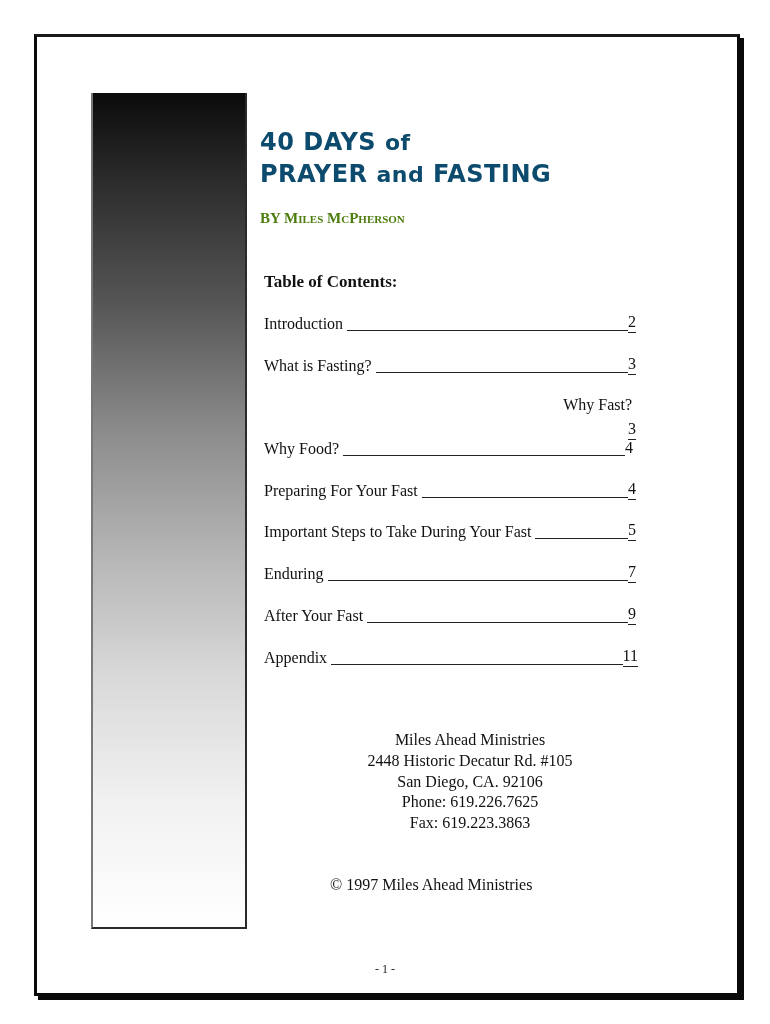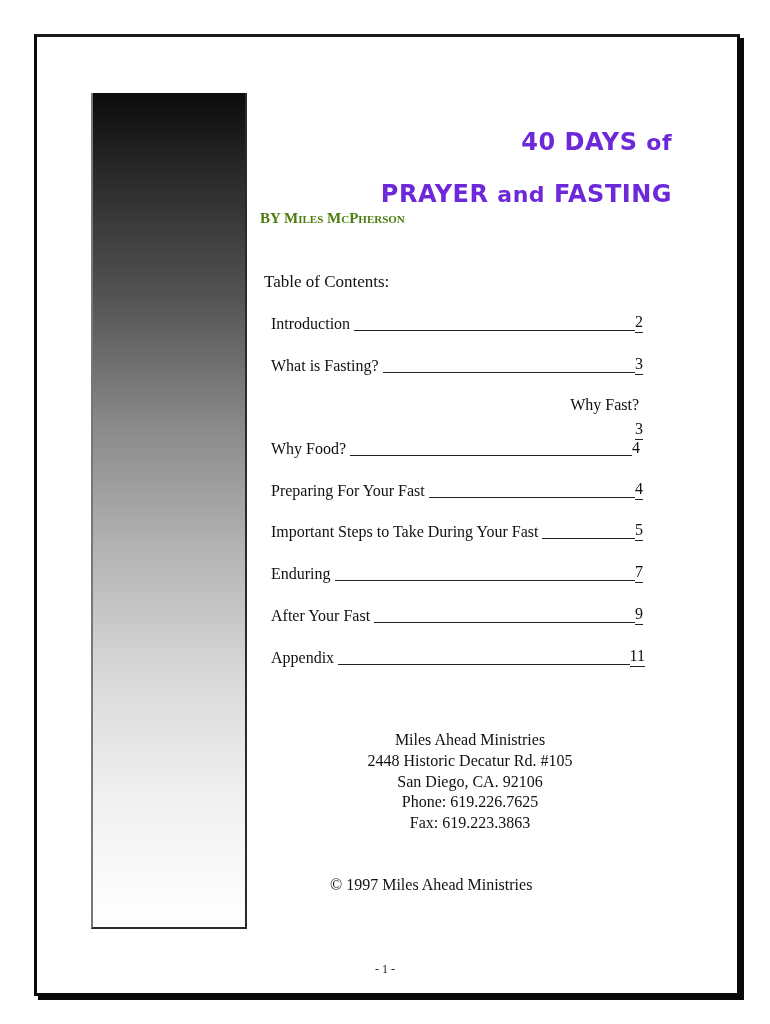--- a/index.html
+++ b/index.html
@@ -13,39 +13,39 @@
     box-shadow: 4px 4px 0 0 #0a0a0a;
     background: #fff;
   }
   .gradient-bar {
     position: absolute; left: 91px; top: 93px; width: 156px; height: 836px;
     background: linear-gradient(to bottom, #0b0b0b 0%, #2a2a2a 10%, #555 25%, #8a8a8a 40%, #b4b4b4 55%, #d9d9d9 70%, #f1f1f1 85%, #ffffff 100%);
     border-left: 2px solid #777; border-right: 2px solid #2a2a2a; border-bottom: 2px solid #2a2a2a;
     box-sizing: border-box;
   }
   .title {
-    position: absolute; left: 252px; width: 420px; text-align: right;
+    position: absolute; left: 260px; width: 420px; text-align: left;
     font-family: "DejaVu Sans", sans-serif; font-weight: 900; font-size: 24px; letter-spacing: 0.5px;
-    color: #6d28d9;
+    color: #0c4a6e;
   }
   .title.l1 { top: 128px; }
-  .title.l2 { top: 160px; margin-top: 20px; }
+  .title.l2 { top: 160px; }
   .title .lower { font-size: 22px; }
   .byline {
     position: absolute; left: 260px; width: 420px; top: 210px; text-align: left;
     font-weight: bold; font-size: 15px; color: #4d7c0f;
   }
   .byline .sc { font-size: 11px; }
   .toc-heading {
-    position: absolute; left: 264px; top: 272px; font-weight: normal; font-size: 17px; color: #111;
+    position: absolute; left: 264px; top: 272px; font-weight: bold; font-size: 17px; color: #111;
   }
   .toc { position: absolute; left: 264px; top: 312px; width: 372px; }
   .toc-row {
     position: absolute; left: 0; height: 22px; display: flex; align-items: flex-end;
-    font-size: 16px; color: #111; white-space: nowrap; margin-left: 7px;
+    font-size: 16px; color: #111; white-space: nowrap;
   }
   .toc-row .label { padding-right: 4px; line-height: 20px; }
   .toc-row .rule {
     flex: 1; border-bottom: 1.5px solid #222; height: 0; margin-bottom: 3px;
   }
   .toc-row .page {
     line-height: 20px; border-bottom: 1.5px solid #222; margin-bottom: 1.5px; padding-bottom: 0;
   }
   .toc-row .page span { display: inline-block; line-height: 18px; }
   .contact {

